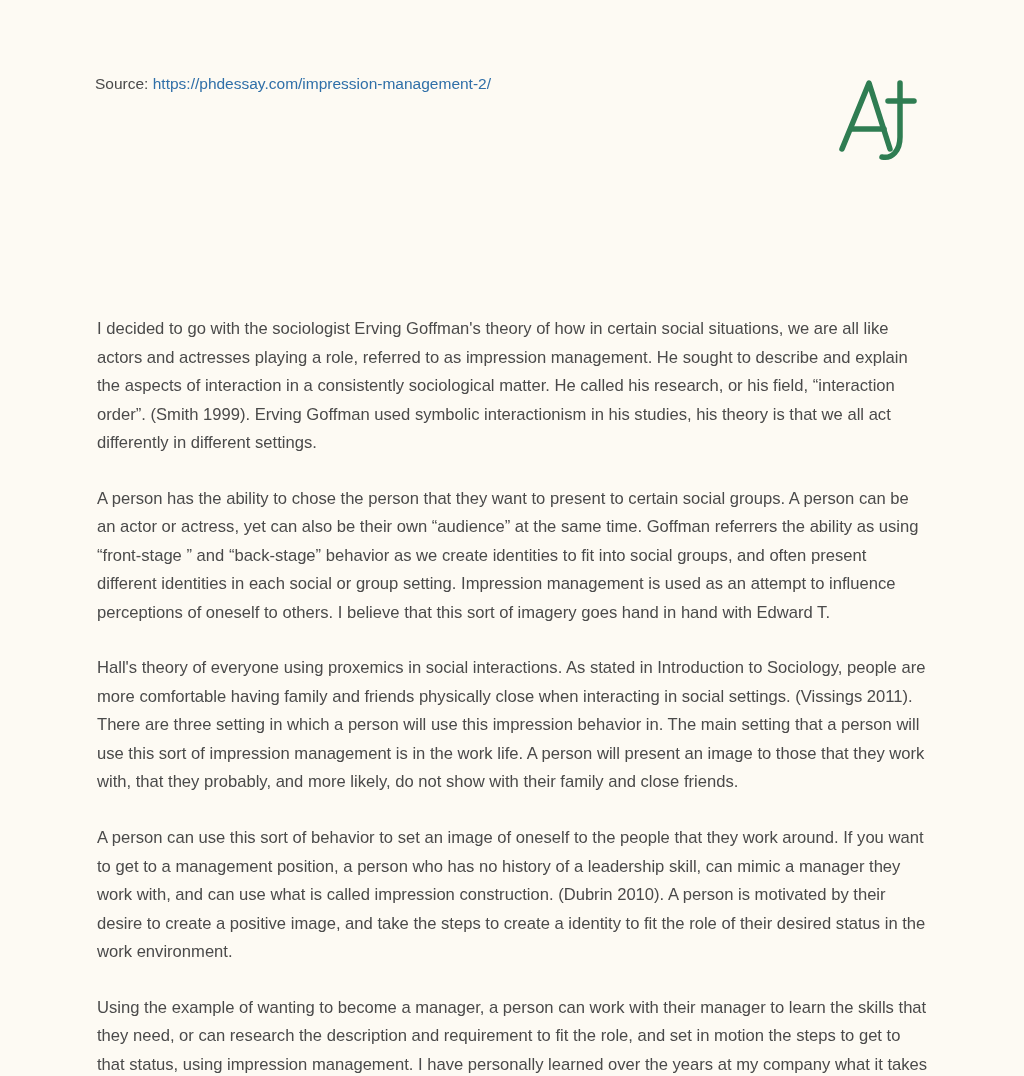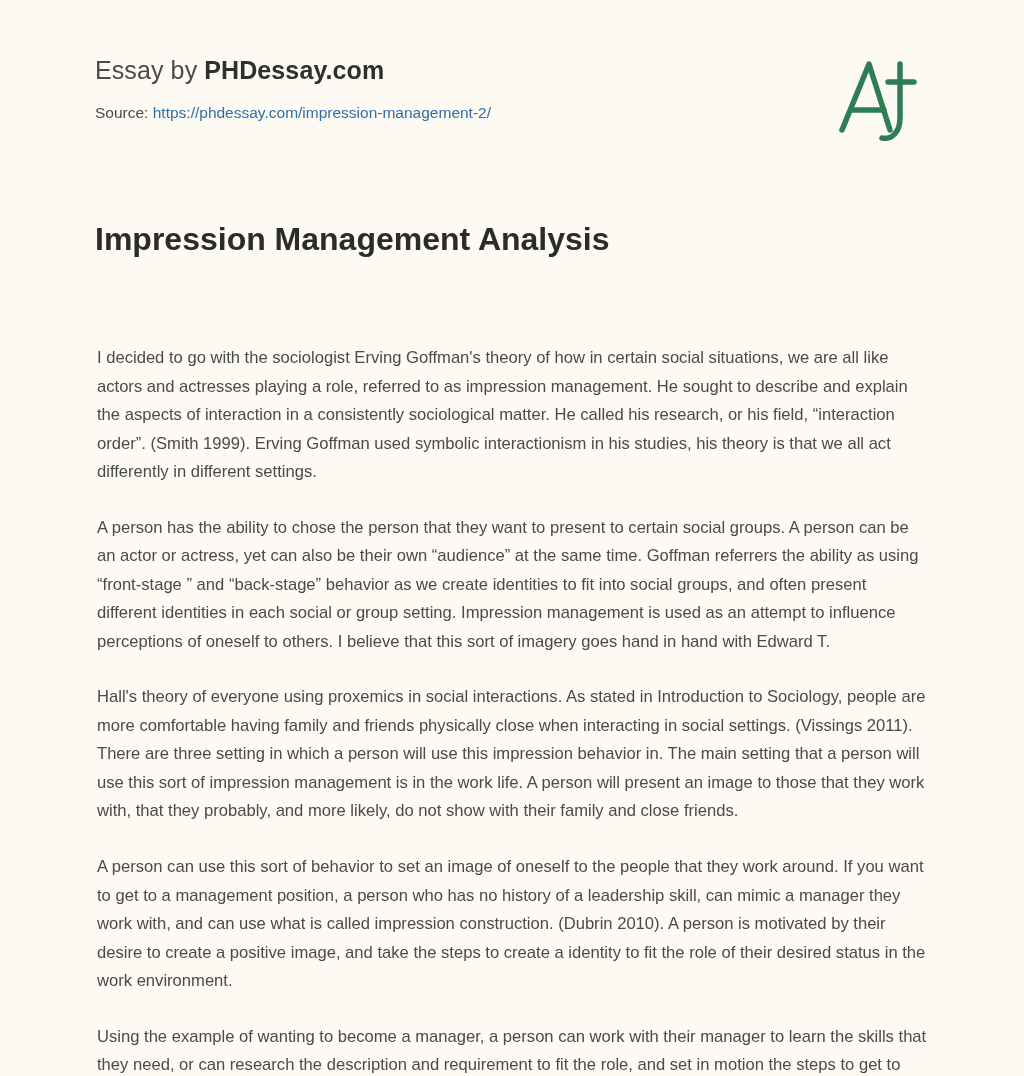--- a/index.html
+++ b/index.html
@@ -83,39 +83,37 @@
     text-align: left;
   }
   .content p:last-child { margin-bottom: 0; }
 </style>
 </head>
 <body>
 
 <div class="page">
 
   <div class="header">
-    <div class="brandline"><span>Essay by </span><span class="brand-strong">PHDessay.com</span></div>
 
     <div class="source-row">
       <span class="source-label">Source: </span><a class="source-link" href="#">https://phdessay.com/impression-management-2/</a>
     </div>
 
     <div class="logo">
       <svg width="115" height="105" viewBox="0 0 115 105" xmlns="http://www.w3.org/2000/svg" aria-hidden="true">
         <g fill="none" stroke="#2f7d52" stroke-width="5.5" stroke-linecap="round" stroke-linejoin="round">
           <path d="M18 82 L45 16 L66 82"></path>
           <path d="M27 62 L60 62"></path>
           <path d="M76 16 L76 70 C76 84 68 92 58 90"></path>
           <path d="M64 34 L90 34"></path>
         </g>
       </svg>
     </div>
   </div>
 
-  <h1 class="doc-title">Impression Management Analysis</h1>
 
   <div class="content">
     <p>I decided to go with the sociologist Erving Goffman's theory of how in certain social situations, we are all like actors and actresses playing a role, referred to as impression management. He sought to describe and explain the aspects of interaction in a consistently sociological matter. He called his research, or his field, “interaction order”. (Smith 1999). Erving Goffman used symbolic interactionism in his studies, his theory is that we all act differently in different settings.</p>
     <p>A person has the ability to chose the person that they want to present to certain social groups. A person can be an actor or actress, yet can also be their own “audience” at the same time. Goffman referrers the ability as using “front-stage ” and “back-stage” behavior as we create identities to fit into social groups, and often present different identities in each social or group setting. Impression management is used as an attempt to influence perceptions of oneself to others. I believe that this sort of imagery goes hand in hand with Edward T.</p>
     <p>Hall's theory of everyone using proxemics in social interactions. As stated in Introduction to Sociology, people are more comfortable having family and friends physically close when interacting in social settings. (Vissings 2011). There are three setting in which a person will use this impression behavior in. The main setting that a person will use this sort of impression management is in the work life. A person will present an image to those that they work with, that they probably, and more likely, do not show with their family and close friends.</p>
     <p>A person can use this sort of behavior to set an image of oneself to the people that they work around. If you want to get to a management position, a person who has no history of a leadership skill, can mimic a manager they work with, and can use what is called impression construction. (Dubrin 2010). A person is motivated by their desire to create a positive image, and take the steps to create a identity to fit the role of their desired status in the work environment.</p>
     <p>Using the example of wanting to become a manager, a person can work with their manager to learn the skills that they need, or can research the description and requirement to fit the role, and set in motion the steps to get to that status, using impression management. I have personally learned over the years at my company what it takes to be a leader for a team. I expressed my eagerness to learn more at my company to my manager who in return set me up for training in all departments that are available in my work site.</p>
 
   </div>
 

